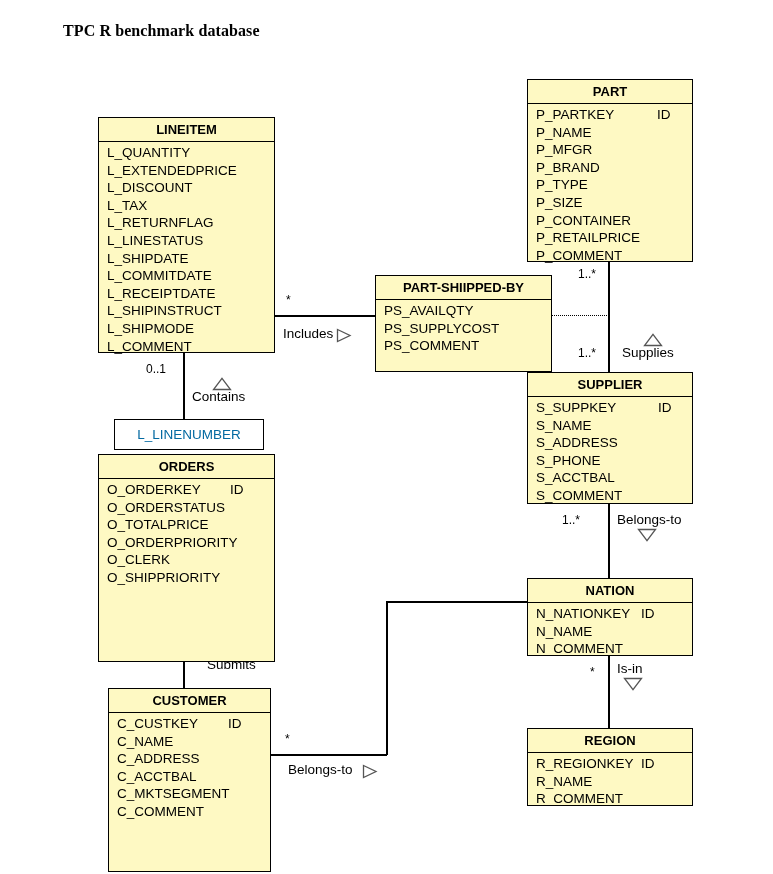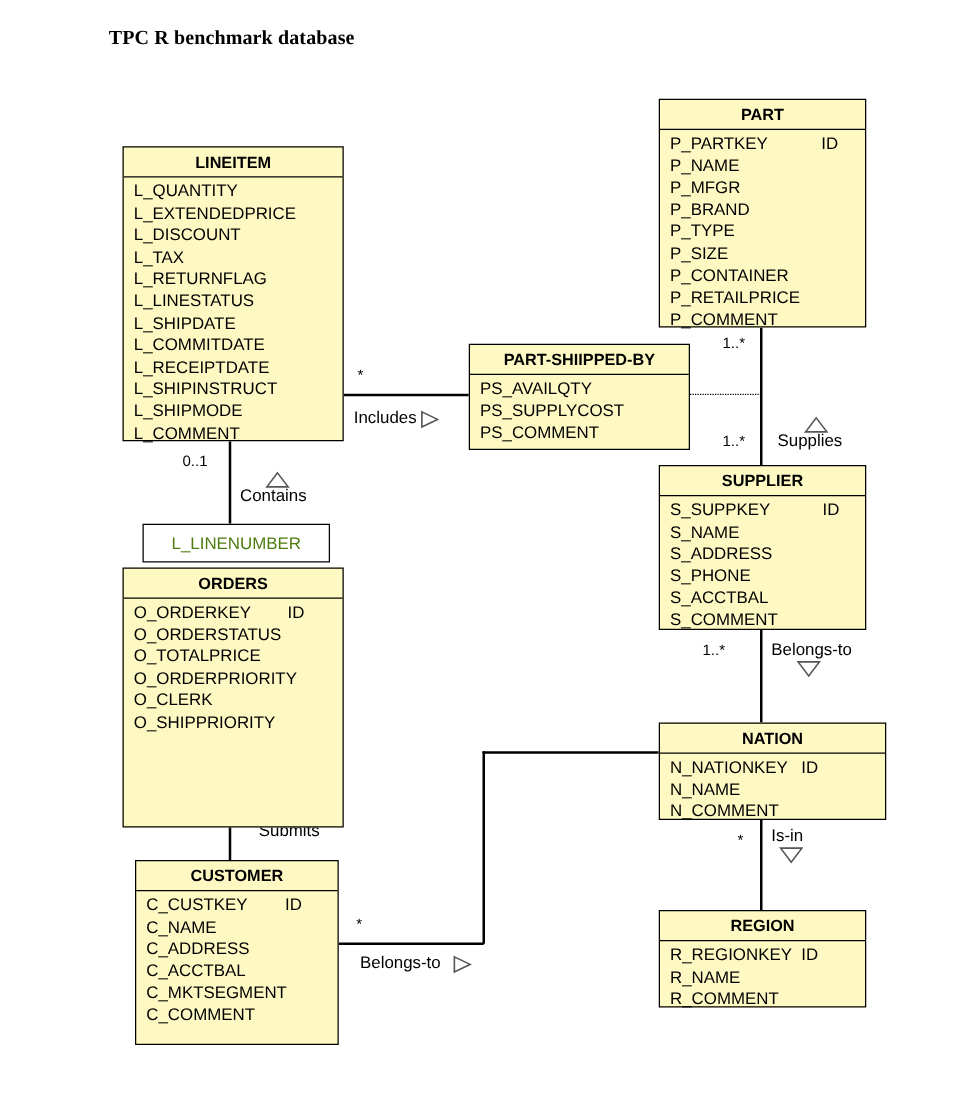--- a/index.html
+++ b/index.html
@@ -19,21 +19,20 @@
   #diagram-title {
     position: absolute;
     left: 63px;
     top: 22px;
     font-family: "Liberation Serif", serif;
     font-weight: bold;
     font-size: 16px;
     color: #000000;
     letter-spacing: 0.1px;
     white-space: nowrap;
-    margin-left: 24px;
   }
   
   .entity {
     position: absolute;
     box-sizing: border-box;
     border: 1.6px solid #000000;
     background: #fef9c3;
     z-index: 5;
   }
   .entity-name {
@@ -65,21 +64,21 @@
   
   .plain-box {
     position: absolute;
     box-sizing: border-box;
     border: 1.6px solid #000000;
     background: #ffffff;
     z-index: 6;
     text-align: center;
     font-size: 13.5px;
     line-height: 17px;
-    color: #4d7c0f;
+    color: #0369a1;
     white-space: nowrap;
     display: flex;
     align-items: center;
     justify-content: center;
   }
   
   .line {
     position: absolute;
     background: #000000;
     z-index: 2;
@@ -165,21 +164,21 @@
       <div class="attr"><span>L_LINESTATUS</span></div>
       <div class="attr"><span>L_SHIPDATE</span></div>
       <div class="attr"><span>L_COMMITDATE</span></div>
       <div class="attr"><span>L_RECEIPTDATE</span></div>
       <div class="attr"><span>L_SHIPINSTRUCT</span></div>
       <div class="attr"><span>L_SHIPMODE</span></div>
       <div class="attr"><span>L_COMMENT</span></div>
     </div>
   </div>
 
-  <div class="entity" style="left:375px; top:275px; width:177px; height:85px;">
+  <div class="entity" style="left:375px; top:275px; width:177px; height:97px;">
     <div class="entity-name">PART-SHIIPPED-BY</div>
     <div class="attr-list">
       <div class="attr"><span>PS_AVAILQTY</span></div>
       <div class="attr"><span>PS_SUPPLYCOST</span></div>
       <div class="attr"><span>PS_COMMENT</span></div>
     </div>
   </div>
 
   <div class="entity" style="left:527px; top:372px; width:166px; height:132px;">
     <div class="entity-name">SUPPLIER</div>
@@ -202,30 +201,30 @@
     <div class="attr-list">
       <div class="attr"><span>O_ORDERKEY</span><span class="pk-tag" style="left:131px;">ID</span></div>
       <div class="attr"><span>O_ORDERSTATUS</span></div>
       <div class="attr"><span>O_TOTALPRICE</span></div>
       <div class="attr"><span>O_ORDERPRIORITY</span></div>
       <div class="attr"><span>O_CLERK</span></div>
       <div class="attr"><span>O_SHIPPRIORITY</span></div>
     </div>
   </div>
 
-  <div class="entity" style="left:527px; top:578px; width:182px; height:78px;">
+  <div class="entity" style="left:527px; top:578px; width:166px; height:78px;">
     <div class="entity-name">NATION</div>
     <div class="attr-list">
       <div class="attr"><span>N_NATIONKEY</span><span class="pk-tag" style="left:113px;">ID</span></div>
       <div class="attr"><span>N_NAME</span></div>
       <div class="attr"><span>N_COMMENT</span></div>
     </div>
   </div>
 
-  <div class="entity" style="left:108px; top:688px; width:163px; height:148px;">
+  <div class="entity" style="left:108px; top:688px; width:163px; height:184px;">
     <div class="entity-name">CUSTOMER</div>
     <div class="attr-list">
       <div class="attr"><span>C_CUSTKEY</span><span class="pk-tag" style="left:119px;">ID</span></div>
       <div class="attr"><span>C_NAME</span></div>
       <div class="attr"><span>C_ADDRESS</span></div>
       <div class="attr"><span>C_ACCTBAL</span></div>
       <div class="attr"><span>C_MKTSEGMENT</span></div>
       <div class="attr"><span>C_COMMENT</span></div>
     </div>
   </div>

